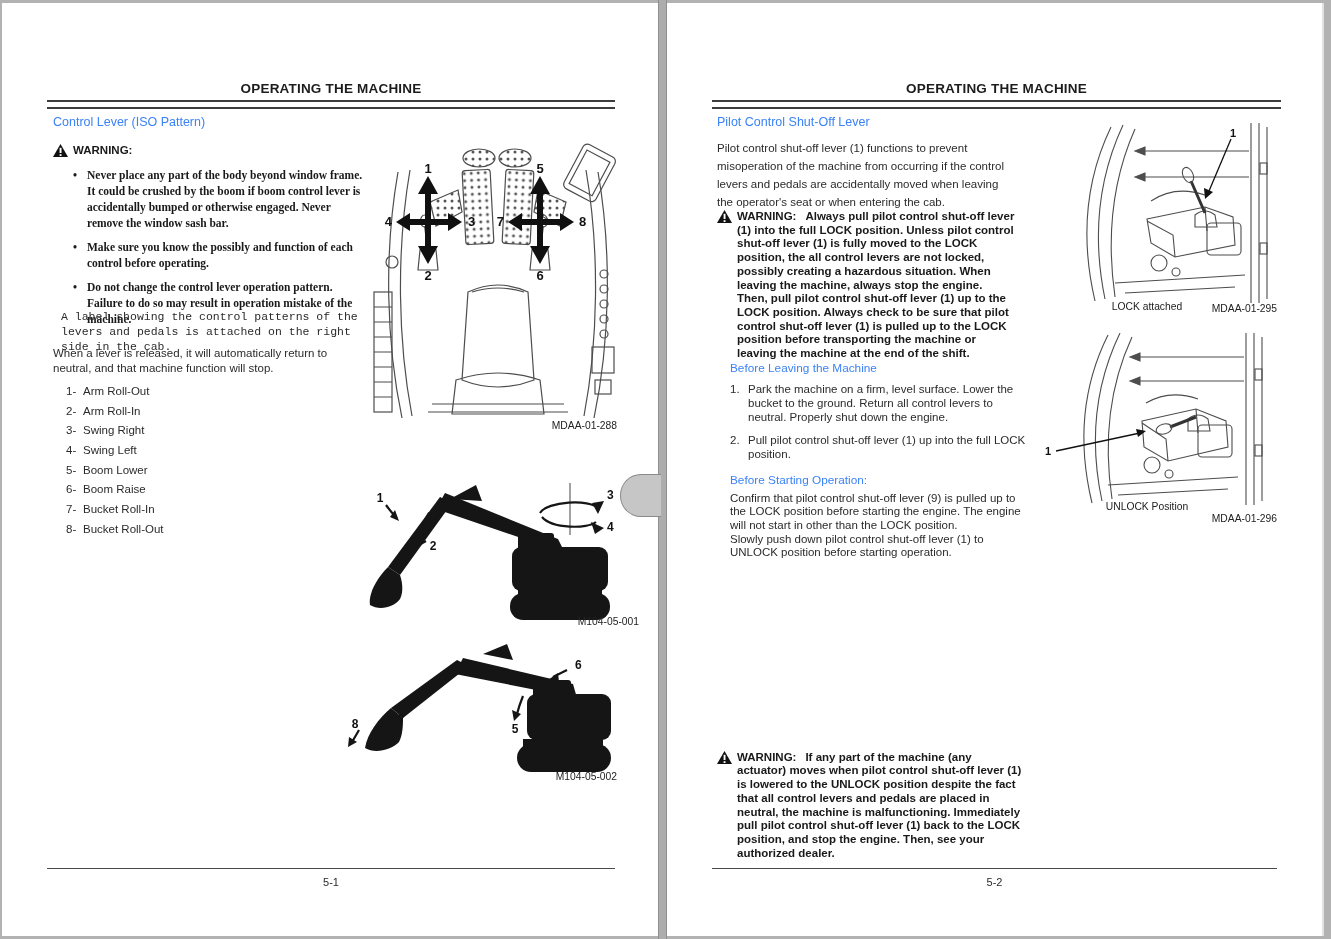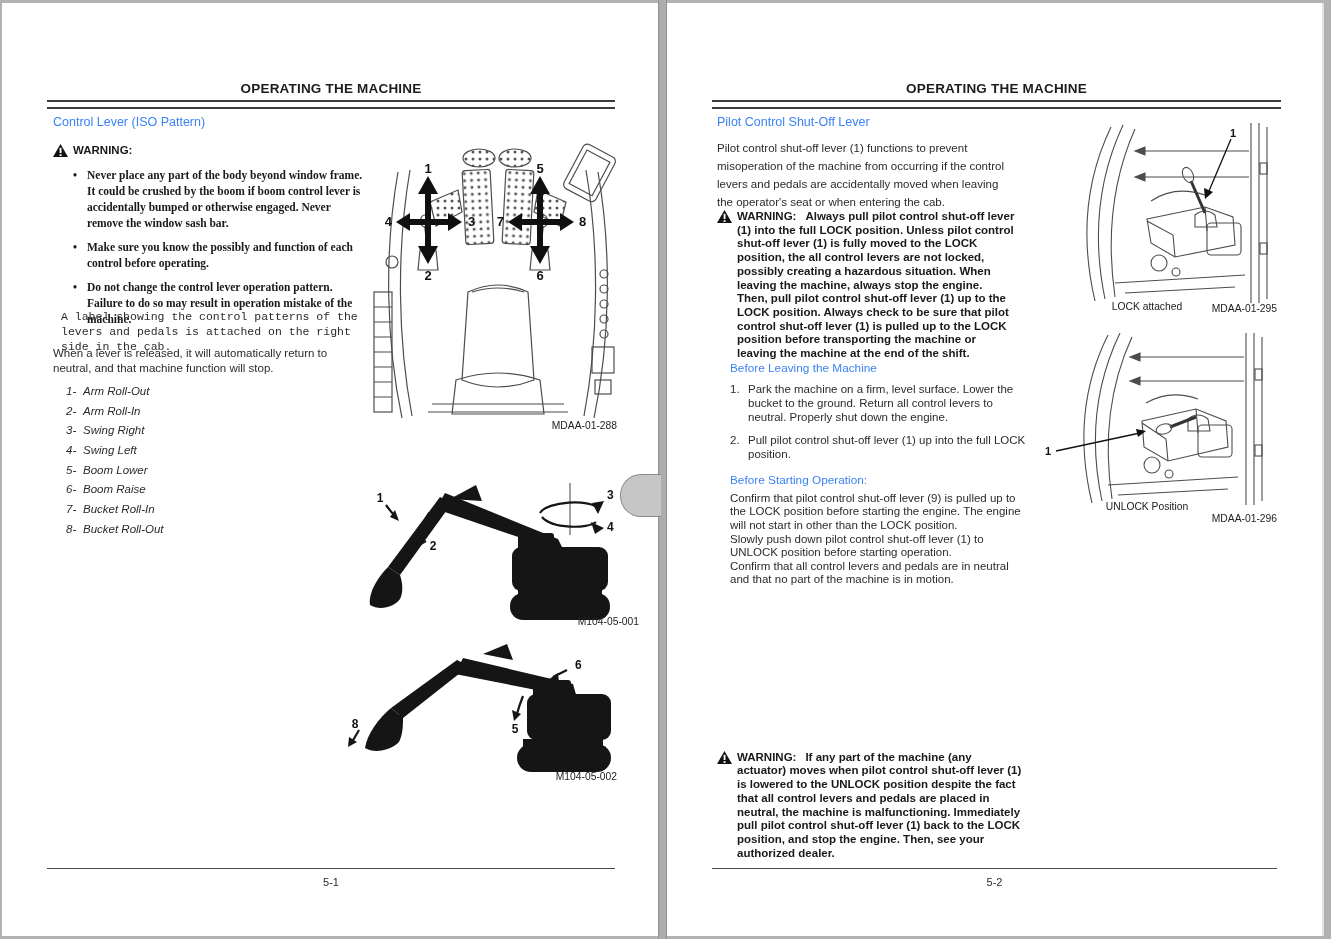--- a/index.html
+++ b/index.html
@@ -18,21 +18,21 @@
   .rule1{border-top:1.5px solid #4a4a4a;height:0;}
   .sect{font-size:12.5px;font-weight:normal;color:#3b82f6;text-align:right;}
   .body-t{font-size:11.5px;line-height:15px;color:#2b2b2b;}
   .warn{position:relative;padding-left:20px;font-size:11.5px;font-weight:bold;color:#191919;line-height:13.7px;}
   .warn .wicon{position:absolute;left:0;top:0;}
   .wlabel{margin-right:9px;}
   .wbullets{margin:9px 0 0 0;padding:0;list-style:none;}
   .wbullets li{position:relative;padding-left:14px;margin-bottom:8px;line-height:16px;width:282px;font-family:Liberation Serif, serif;}
   .wbullets li::before{content:"\2022";position:absolute;left:0;top:0;}
   .ctrl-list{font-size:11.5px;color:#2b2b2b;}
-  .ctrl-list .row{height:19.7px;font-style:italic;}
+  .ctrl-list .row{height:19.7px;}
   .ctrl-list .n{display:inline-block;width:17px;font-weight:normal;}
   .steps{font-size:11.5px;line-height:14px;color:#2b2b2b;}
   .steps .srow{position:relative;padding-left:18px;margin-bottom:9px;width:282px;}
   .steps .sn{position:absolute;left:0;top:0;}
   .bs-t{font-size:11.5px;line-height:13.4px;color:#2b2b2b;width:292px;}
   .cap{font-size:10.3px;color:#222;}
   .pnum{font-size:11px;color:#2b2b2b;text-align:center;}
   svg{display:block;font-family:inherit;}
   svg text{font-weight:bold;fill:#111;}
 </style>
@@ -249,21 +249,20 @@
 
     <div class="abs sect" style="left:63px;top:358px;font-size:11.8px;">Before Leaving the Machine</div>
     <div class="abs steps" style="left:63px;top:379px;">
       <div class="srow"><span class="sn">1.</span><span>Park the machine on a firm, level surface. Lower the bucket to the ground. Return all control levers to neutral. Properly shut down the engine.</span></div>
       <div class="srow"><span class="sn">2.</span><span>Pull pilot control shut-off lever (1) up into the full LOCK position.</span></div>
     </div>
 
     <div class="abs sect" style="left:63px;top:470px;font-size:11.8px;">Before Starting Operation:</div>
     <div class="abs bs-t" style="left:63px;top:489px;">Confirm that pilot control shut-off lever (9) is pulled up to the LOCK position before starting the engine. The engine will not start in other than the LOCK position.</div>
     <div class="abs bs-t" style="left:63px;top:530px;">Slowly push down pilot control shut-off lever (1) to UNLOCK position before starting operation.</div>
-    <div class="abs bs-t" style="left:63px;top:557px;">Confirm that all control levers and pedals are in neutral and that no part of the machine is in motion.</div>
 
     <div class="abs warn" style="left:50px;top:597px;width:286px;">
       <span class="wicon">
         <svg width="15" height="14" viewBox="0 0 15 14">
             <polygon points="7.5,0 15,13 0,13" fill="#111"></polygon>
             <rect x="6.6" y="3.8" width="1.9" height="5.2" fill="#fff"></rect>
             <rect x="6.6" y="10.2" width="1.9" height="1.8" fill="#fff"></rect>
           </svg>
       </span>
       <span class="wlabel">WARNING:</span><span>If any part of the machine (any actuator) moves when pilot control shut-off lever (1) is lowered to the UNLOCK position despite the fact that all control levers and pedals are placed in neutral, the machine is malfunctioning. Immediately pull pilot control shut-off lever (1) back to the LOCK position, and stop the engine. Then, see your authorized dealer.</span>

